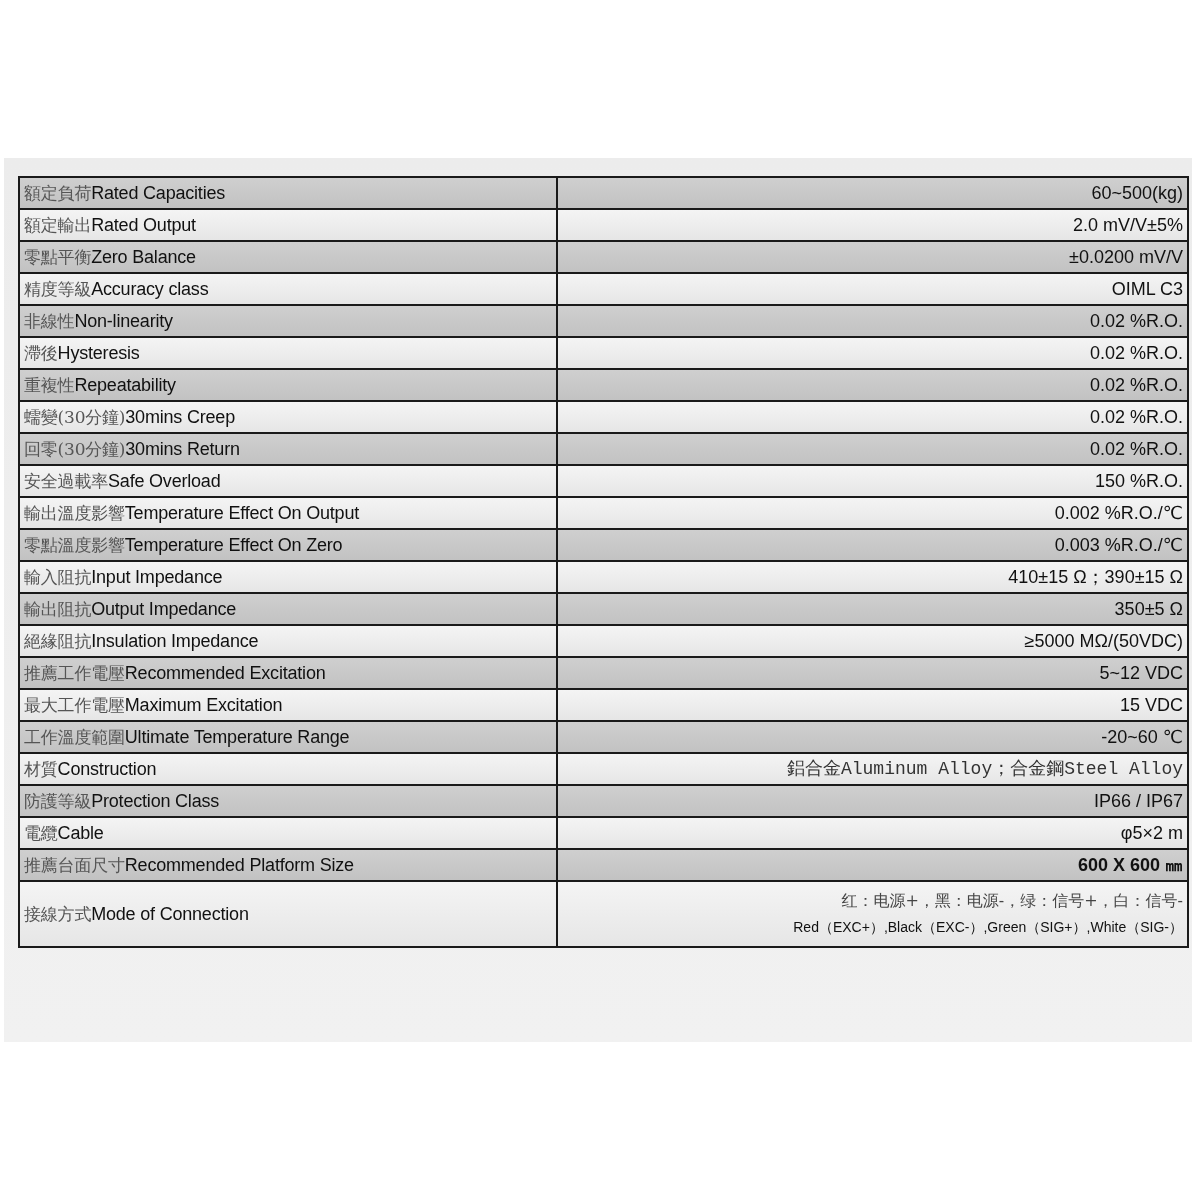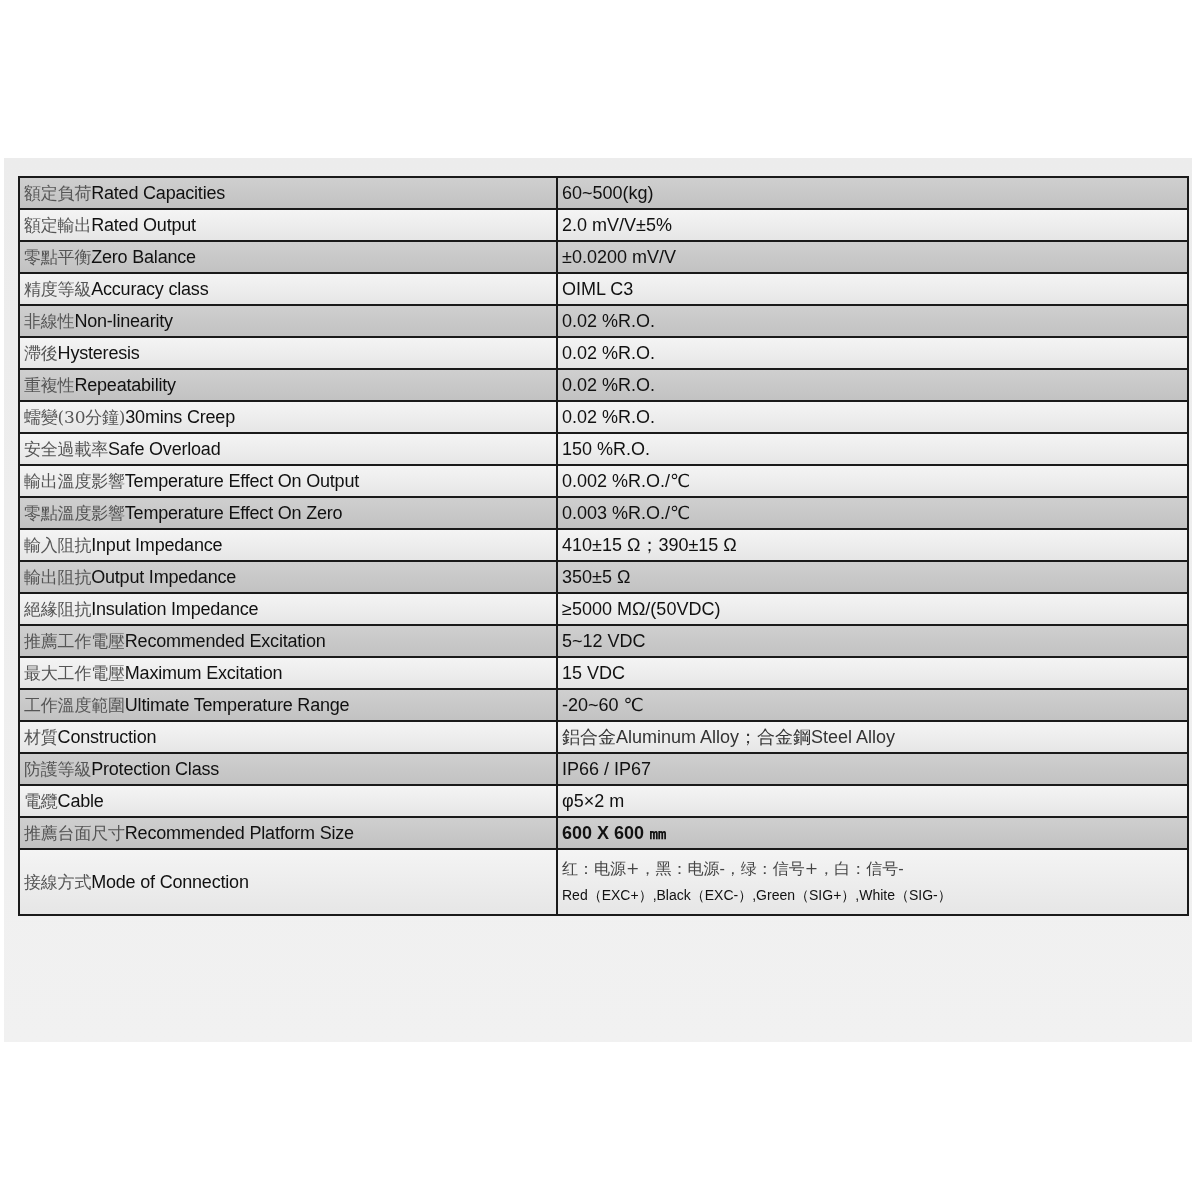--- a/index.html
+++ b/index.html
@@ -5,25 +5,25 @@
   html, body { margin:0; padding:0; background:#ffffff; }
   body { width:1200px; height:1200px; position:relative; overflow:hidden;
          font-family:"Liberation Sans", "DejaVu Sans", sans-serif; color:#111; }
   .panel { position:absolute; left:4px; top:158px; width:1188px; height:884px;
            background:linear-gradient(#ececec, #f1f1f1); }
   table.spec { position:absolute; left:18px; top:176px; width:1171px;
                border-collapse:collapse; border:2px solid #111; table-layout:fixed; }
   table.spec td { border:2px solid #1a1a1a; height:30px; padding:0 4px;
                   font-size:18px; line-height:30px; white-space:nowrap; overflow:hidden; }
   table.spec td.label { width:528px; text-align:left; letter-spacing:-0.2px; }
-  table.spec td.value { text-align:left; }
+  table.spec td.value { text-align:right; }
   tr.dark td { background:linear-gradient(#cfcfcf, #c2c2c2); }
   tr.light td { background:linear-gradient(#f4f4f4, #e6e6e6); }
   .zh { color:#555; font-family:"DejaVu Serif", serif; font-size:17px; }
-  td.serifval { font-family:Liberation Sans, sans-serif; font-size:14px; color:#333; }
+  td.serifval { font-family:Liberation Mono, monospace; font-size:14px; color:#333; }
   td.bold { font-weight:bold; font-size:20px; }
   tr.tall td { height:64px; line-height:27px; }
   .conn-zh { font-family:"DejaVu Serif", serif; color:#444; font-size:16px; display:block; }
   .conn-en { display:block; font-size:14px; }
 </style>
 </head>
 <body>
 
 <div class="panel"></div>
 
@@ -52,20 +52,24 @@
     <tr class="light">
       <td class="label"><span class="zh">滯後</span><span>Hysteresis</span></td>
       <td class="value">0.02 %R.O.</td>
     </tr>
     <tr class="dark">
       <td class="label"><span class="zh">重複性</span><span>Repeatability</span></td>
       <td class="value">0.02 %R.O.</td>
     </tr>
     <tr class="light">
       <td class="label"><span class="zh">蠕變(30分鐘)</span><span>30mins Creep</span></td>
+      <td class="value">0.02 %R.O.</td>
+    </tr>
+    <tr class="dark">
+      <td class="label"><span class="zh">回零(30分鐘)</span><span>30mins Return</span></td>
       <td class="value">0.02 %R.O.</td>
     </tr>
     <tr class="light">
       <td class="label"><span class="zh">安全過載率</span><span>Safe Overload</span></td>
       <td class="value">150 %R.O.</td>
     </tr>
     <tr class="light">
       <td class="label"><span class="zh">輸出溫度影響</span><span>Temperature Effect On Output</span></td>
       <td class="value">0.002 %R.O./℃</td>
     </tr>

